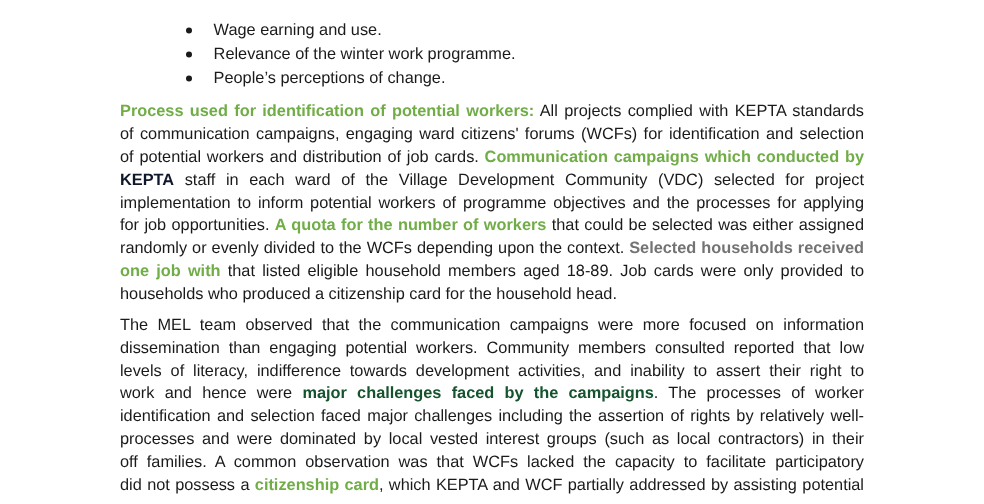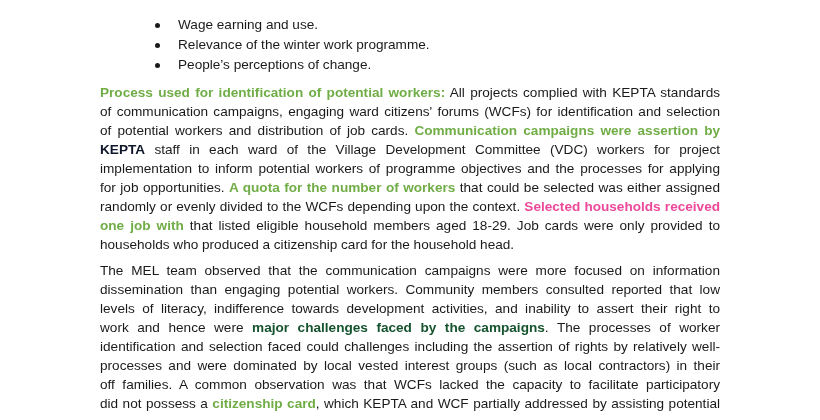--- a/index.html
+++ b/index.html
@@ -82,33 +82,33 @@
     </li>
     <li>
       <span class="dot"></span>
       <span>People’s perceptions of change.</span>
     </li>
   </ul>
 
   <p class="para p1" id="para1">
       <span class="line"><span class="g" style="color: rgb(112, 173, 71);">Process used for identification of potential workers:</span><span> All projects complied with KEPTA standards</span></span>
       <span class="line"><span>of communication campaigns, engaging ward citizens' forums (WCFs) for identification and selection</span></span>
-      <span class="line"><span>of potential workers and distribution of job cards. </span><span class="g" style="color: rgb(112, 173, 71);">Communication campaigns were assertion by</span></span>
-      <span class="line"><span class="g" style="color: #0f172a;">KEPTA</span><span> staff in each ward of the Village Development Committee (VDC) workers for project</span></span>
+      <span class="line"><span>of potential workers and distribution of job cards. </span><span class="g" style="color: rgb(112, 173, 71);">Communication campaigns which conducted by</span></span>
+      <span class="line"><span class="g" style="color: #0f172a;">KEPTA</span><span> staff in each ward of the Village Development Community (VDC) selected for project</span></span>
       <span class="line"><span>implementation to inform potential workers of programme objectives and the processes for applying</span></span>
       <span class="line"><span>for job opportunities. </span><span class="g" style="color: rgb(112, 173, 71);">A quota for the number of workers</span><span> that could be selected was either assigned</span></span>
-      <span class="line"><span>randomly or evenly divided to the WCFs depending upon the context. </span><span class="g" style="color: #ec4899;">Selected households received</span></span>
-      <span class="line"><span class="g" style="color: rgb(112, 173, 71);">one job with</span><span> that listed eligible household members aged 18-29. Job cards were only provided to</span></span>
+      <span class="line"><span>randomly or evenly divided to the WCFs depending upon the context. </span><span class="g" style="color: #737373;">Selected households received</span></span>
+      <span class="line"><span class="g" style="color: rgb(112, 173, 71);">one job with</span><span> that listed eligible household members aged 18-89. Job cards were only provided to</span></span>
       <span class="line last"><span>households who produced a citizenship card for the household head.</span></span>
     </p>
 
   <p class="para p2" id="para2">
       <span class="line"><span>The MEL team observed that the communication campaigns were more focused on information</span></span>
       <span class="line"><span>dissemination than engaging potential workers. Community members consulted reported that low</span></span>
       <span class="line"><span>levels of literacy, indifference towards development activities, and inability to assert their right to</span></span>
       <span class="line"><span>work and hence were </span><span class="g" style="color: #14532d;">major challenges faced by the campaigns</span><span>. The processes of worker</span></span>
-      <span class="line"><span>identification and selection faced could challenges including the assertion of rights by relatively well-</span></span>
+      <span class="line"><span>identification and selection faced major challenges including the assertion of rights by relatively well-</span></span>
       <span class="line"><span>processes and were dominated by local vested interest groups (such as local contractors) in their</span></span>
       <span class="line"><span>off families. A common observation was that WCFs lacked the capacity to facilitate participatory</span></span>
       <span class="line"><span>did not possess a </span><span class="g" style="color: rgb(112, 173, 71);">citizenship card</span><span>, which KEPTA and WCF partially addressed by assisting potential</span></span>
     </p>
 
 </div>
 
 </body></html>

